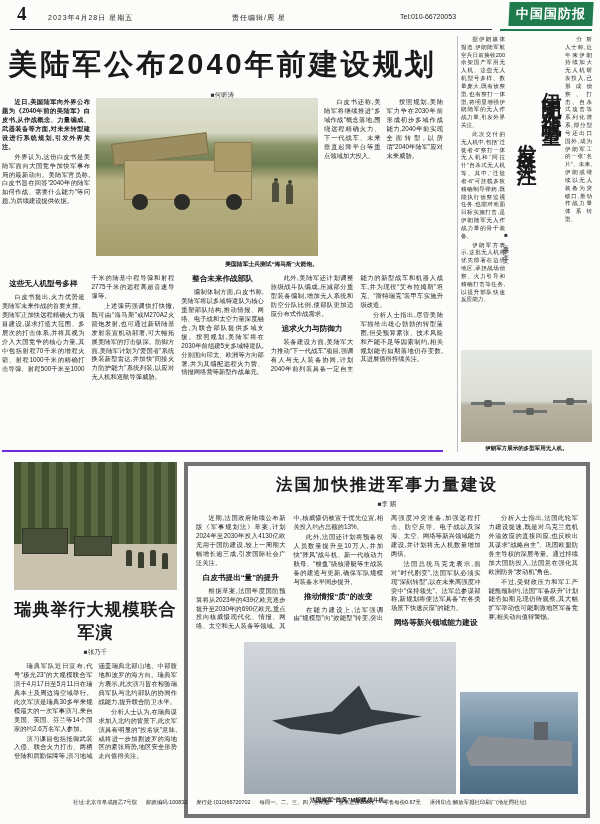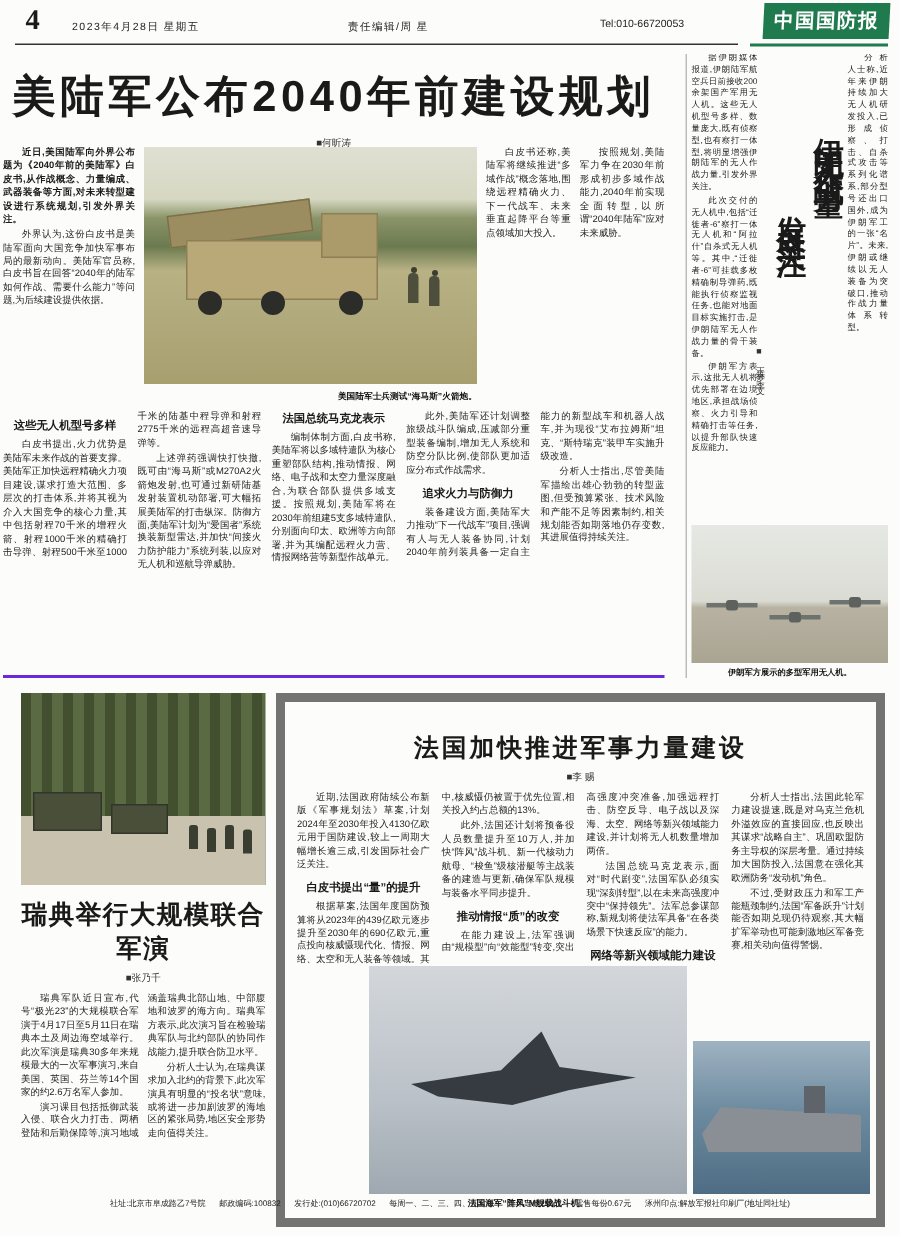--- a/index.html
+++ b/index.html
@@ -68,21 +68,21 @@
   #sweden-photo { position:relative; width:163px; height:128px; overflow:hidden;
     background:repeating-linear-gradient(90deg,#42502f 0 7px,#5a6b44 7px 14px); }
   .sw-ground { position:absolute; left:0; bottom:0; width:100%; height:46px; background:#c8c2ae; }
   .sw-vehicle { position:absolute; background:#4a4f3a; border:1px solid #32362a; }
   .sw-soldier { position:absolute; width:6px; height:16px; background:#3a3e30; border-radius:2px 2px 0 0; }
   #sweden-headline { margin-top:8px; text-align:center; font-size:17px; font-weight:bold; letter-spacing:1px; }
   #sweden-byline { margin-top:4px; }
   #sweden-body { margin-top:5px; height:186px; overflow:hidden; column-count:2; column-gap:6px; }
 
   
-  #france-article { position:absolute; left:184px; top:462px; width:406px; height:356px; border:6px solid #737373; padding:18px 8px; }
+  #france-article { position:absolute; left:184px; top:462px; width:406px; height:356px; border:4px solid #737373; padding:6px 8px; }
   #france-headline { text-align:center; font-size:16.5px; font-weight:bold; letter-spacing:2px; margin-top:2px; }
   #france-byline { margin-top:4px; }
   #france-body { position:relative; margin-top:5px; height:296px; overflow:hidden; column-count:4; column-gap:8px; }
   #rafale-photo { position:absolute; left:56px; top:176px; width:212px; height:152px; overflow:hidden;
     background:linear-gradient(#d3d7db 0%, #b9c0c7 60%, #9fa8b0 100%); }
   .jet { position:absolute; left:28px; top:38px; width:150px; height:70px; background:#363b42;
     clip-path:polygon(0% 58%, 40% 45%, 58% 8%, 66% 42%, 100% 52%, 70% 64%, 45% 78%, 12% 70%); }
   #rafale-caption { position:absolute; left:56px; top:330px; width:212px; text-align:center; background:#fcfcfa; }
   #carrier-photo { position:absolute; left:272px; top:226px; width:118px; height:102px; overflow:hidden;
     background:linear-gradient(#9fb3c2 0%, #6d8ba0 45%, #4e6d84 100%); }
@@ -132,21 +132,21 @@
     <div id="main-caption" class="caption">美国陆军士兵测试“海马斯”火箭炮。</div>
 
     <div id="main-right">
         <div class="para">白皮书还称,美陆军将继续推进“多域作战”概念落地,围绕远程精确火力、下一代战车、未来垂直起降平台等重点领域加大投入。</div>
         <div class="para">按照规划,美陆军力争在2030年前形成初步多域作战能力,2040年前实现全面转型,以所谓“2040年陆军”应对未来威胁。</div>
       </div>
     <div id="main-bottom">
         <div class="subhead">这些无人机型号多样</div>
         <div class="para">白皮书提出,火力优势是美陆军未来作战的首要支撑。美陆军正加快远程精确火力项目建设,谋求打造大范围、多层次的打击体系,并将其视为介入大国竞争的核心力量,其中包括射程70千米的增程火箭、射程1000千米的精确打击导弹、射程500千米至1000千米的陆基中程导弹和射程2775千米的远程高超音速导弹等。</div>
         <div class="para">上述弹药强调快打快撤,既可由“海马斯”或M270A2火箭炮发射,也可通过新研陆基发射装置机动部署,可大幅拓展美陆军的打击纵深。防御方面,美陆军计划为“爱国者”系统换装新型雷达,并加快“间接火力防护能力”系统列装,以应对无人机和巡航导弹威胁。</div>
-        <div class="subhead">法国总统马克龙表示</div>
+        <div class="subhead">整合未来作战部队</div>
         <div class="para">编制体制方面,白皮书称,美陆军将以多域特遣队为核心重塑部队结构,推动情报、网络、电子战和太空力量深度融合,为联合部队提供多域支援。按照规划,美陆军将在2030年前组建5支多域特遣队,分别面向印太、欧洲等方向部署,并为其编配远程火力营、情报网络营等新型作战单元。</div>
         <div class="para">此外,美陆军还计划调整旅级战斗队编成,压减部分重型装备编制,增加无人系统和防空分队比例,使部队更加适应分布式作战需求。</div>
         <div class="subhead">追求火力与防御力</div>
         <div class="para">装备建设方面,美陆军大力推动“下一代战车”项目,强调有人与无人装备协同,计划2040年前列装具备一定自主能力的新型战车和机器人战车,并为现役“艾布拉姆斯”坦克、“斯特瑞克”装甲车实施升级改造。</div>
         <div class="para">分析人士指出,尽管美陆军描绘出雄心勃勃的转型蓝图,但受预算紧张、技术风险和产能不足等因素制约,相关规划能否如期落地仍存变数,其进展值得持续关注。</div>
       </div>
   </div>
 
   <div id="col-divider"></div>
 

